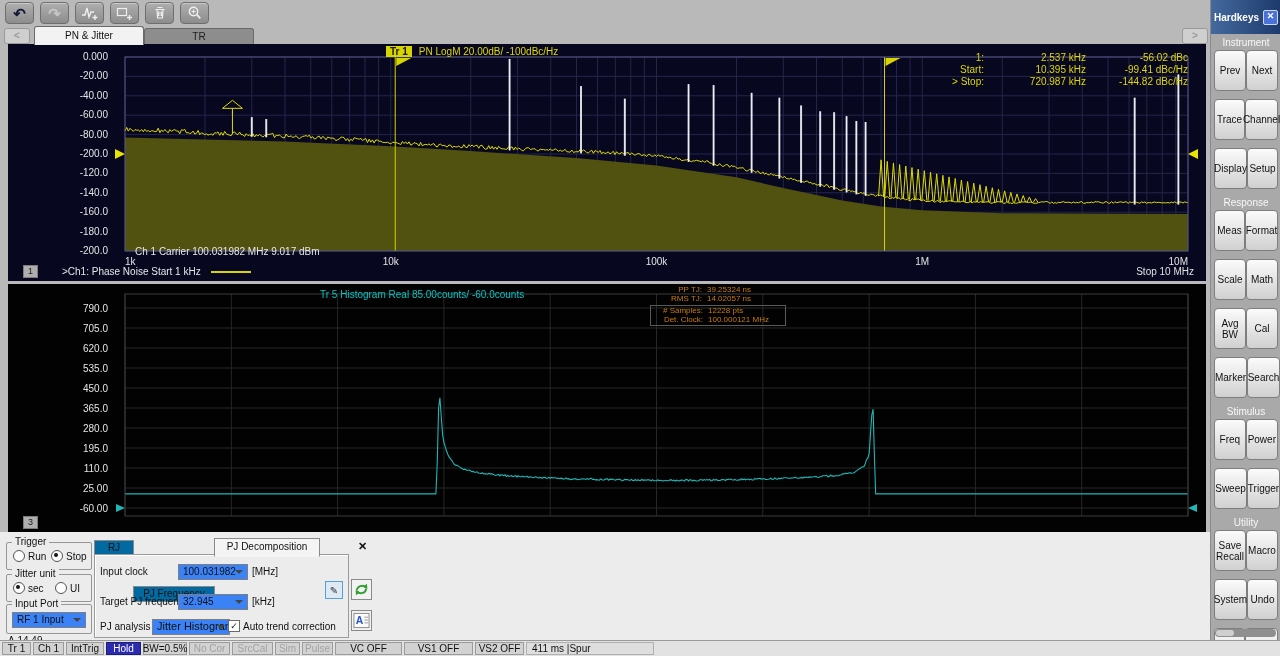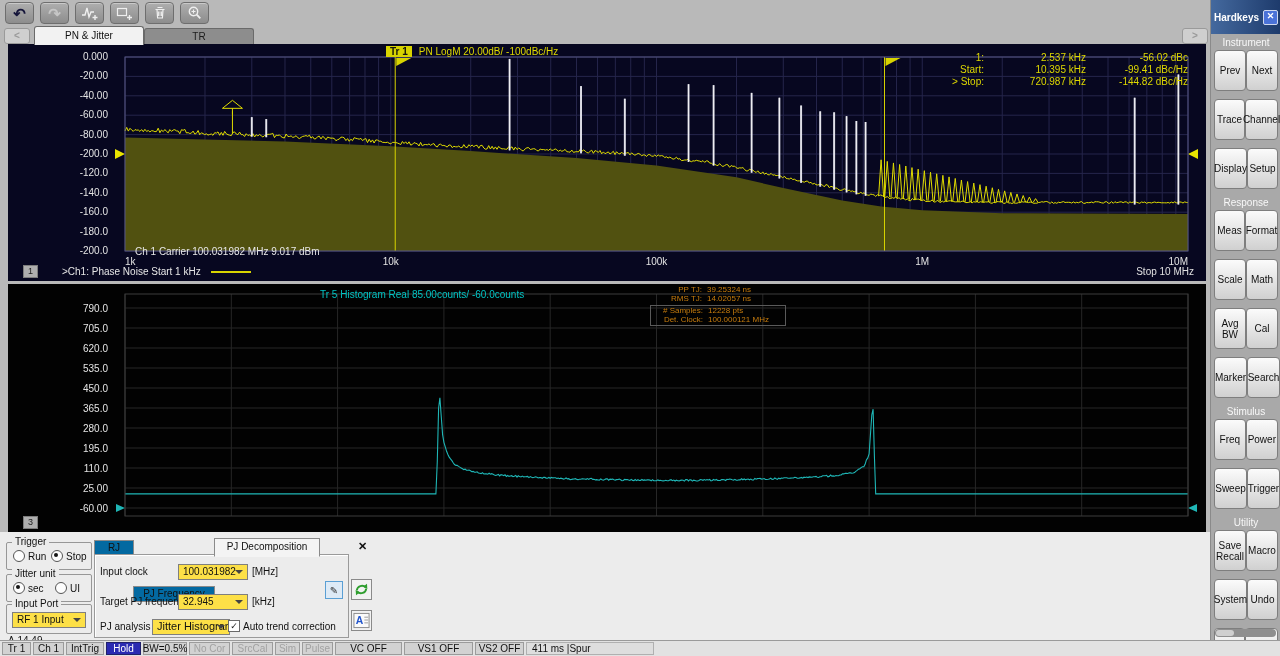--- a/index.html
+++ b/index.html
@@ -47,21 +47,21 @@
   .hi-l{width:52px;text-align:right;padding-right:5px;}
   .hi-box{border:1px solid #5a5a5a;margin-top:2px;padding:1px 0;}
   
   .bottom{position:absolute;left:0;top:532px;width:1210px;height:108px;background:#ececec;}
   .fset{position:absolute;border:1px solid #979797;border-radius:2px;}
   .fset .legend{position:absolute;top:-7px;left:5px;background:#ececec;padding:0 3px;}
   .radio{width:10px;height:10px;border:1px solid #555;border-radius:50%;background:#fdfdfd;
          display:inline-block;position:relative;vertical-align:-2px;margin-right:3px;}
   .radio.sel::after{content:"";position:absolute;left:2px;top:2px;width:4px;height:4px;border-radius:50%;background:#161616;}
   .opt{position:absolute;top:7px;white-space:nowrap;}
-  .select{position:absolute;background:#fde047;border:1px solid #7f7f7f;height:14px;line-height:13px;
+  .select{position:absolute;background:#3b82f6;border:1px solid #7f7f7f;height:14px;line-height:13px;
           padding:0 16px 0 4px;white-space:nowrap;}
   .select::after{content:"";position:absolute;right:4px;top:5px;border:4px solid transparent;border-top-color:#444;}
   .version{position:absolute;left:8px;top:103px;}
   
   .dialog{position:absolute;left:92px;top:6px;width:285px;height:100px;}
   .dtab{position:absolute;border:1px solid #8a8a8a;background:#0369a1;text-align:center;}
   .dtab.t0{left:2px;width:38px;top:2px;height:14px;line-height:14px;}
   .dtab.t1{left:41px;width:80px;top:2px;height:14px;line-height:14px;margin-top:46px;}
   .dtab.t2{left:122px;width:104px;top:0;height:17px;line-height:16px;background:#f4f4f4;border-bottom:1px solid #f4f4f4;z-index:2;}
   .dclose{position:absolute;left:264px;top:2px;width:13px;height:13px;font-weight:bold;font-size:11px;

